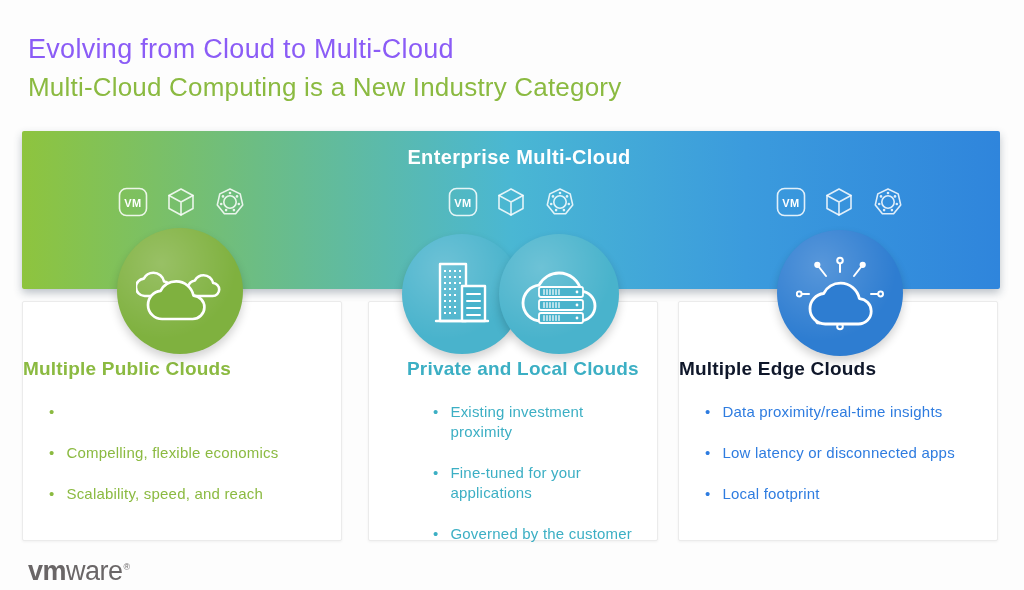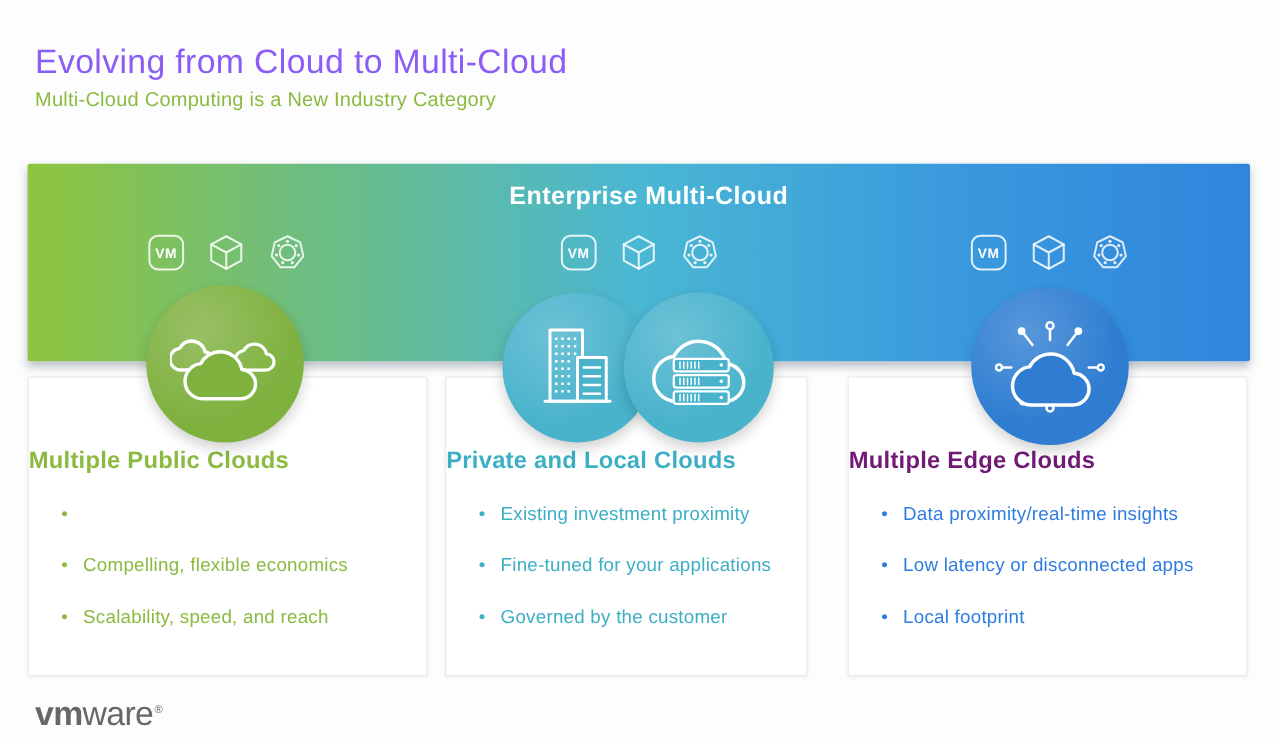--- a/index.html
+++ b/index.html
@@ -2,21 +2,21 @@
 <html><head>
 <meta charset="utf-8">
 <style>
   * { margin: 0; padding: 0; box-sizing: border-box; }
   html, body { width: 1024px; height: 590px; }
   body { font-family: "Liberation Sans", sans-serif; background: #fdfdfd; overflow: hidden; }
   #slide { position: relative; width: 1024px; height: 590px; background: #fdfdfd; }
 
   
   .title { position: absolute; left: 28px; top: 34px; font-size: 27px; font-weight: 400; letter-spacing: .3px; }
-  .subtitle { position: absolute; left: 28px; top: 72px; font-size: 16px; font-weight: 400; letter-spacing: .2px; }
+  .subtitle { position: absolute; left: 28px; top: 72px; font-size: 26px; font-weight: 400; letter-spacing: .2px; }
 
   
   .banner { position: absolute; left: 22px; top: 131px; width: 978px; height: 158px;
     background: linear-gradient(90deg, #8ec43e 0%, #6cbd84 24%, #4ab7d3 50%, #3b9bdd 74%, #2f85dc 100%);
     box-shadow: 0 4px 8px rgba(40,60,80,.30); border-radius: 2px; }
   .banner-title { position: absolute; top: 15px; left: 0; width: 100%; text-align: center;
     color: #ffffff; font-size: 20px; font-weight: 700; letter-spacing: .4px; padding-left: 16px; }
   .icon-group { position: absolute; top: 55px; display: flex; align-items: center; gap: 17px; }
   .icon-group.g1 { left: 96px; } .icon-group.g2 { left: 426px; } .icon-group.g3 { left: 754px; }
   .icon-group svg { display: block; }
@@ -33,21 +33,21 @@
   .c-teal1 { left: 402px; top: 234px; width: 120px; height: 120px; }
   .c-teal2 { left: 499px; top: 234px; width: 120px; height: 120px; }
   .c-blue  { left: 777px; top: 230px; width: 126px; height: 126px; }
   .ws { stroke: #ffffff; stroke-linejoin: round; stroke-linecap: round; fill: none; }
   .wf { fill: currentColor; }
 
   
   .card { position: absolute; top: 301px; height: 240px; background: #ffffff;
     border: 1px solid #ebebeb; border-radius: 2px; box-shadow: 0 1px 3px rgba(0,0,0,.05); z-index: 2; }
   .card1 { left: 22px;  width: 320px; }
-  .card2 { left: 356px; width: 290px; }
+  .card2 { left: 368px; width: 290px; padding-left: 38px; }
   .card3 { left: 678px; width: 320px; }
   .card-heading { margin-top: 56px; text-align: left; font-size: 19px; font-weight: 700; letter-spacing: .2px; }
   .bullets { list-style: none; margin-top: 22px; padding: 0 14px 0 26px; }
   .bullets li { display: flex; align-items: flex-start; margin-bottom: 21px; font-size: 15px; line-height: 20px; letter-spacing: .2px; }
   .bullets .dot { margin-right: 12px; font-size: 15px; line-height: 20px; }
 
   
   .logo { position: absolute; left: 28px; top: 556px; font-size: 27px; color: #6a6667; letter-spacing: -0.5px; }
   .logo b { font-weight: 800; }
   .logo .reg { font-size: 9px; vertical-align: super; margin-left: 1px; }
@@ -270,21 +270,21 @@
           <span>Fine-tuned for your applications</span>
         </li>
       <li>
           <span class="dot">•</span>
           <span>Governed by the customer</span>
         </li>
     </ul>
   </div>
 
   <div class="card card3">
-    <div class="card-heading" style="color: #701a75;">Multiple Edge Clouds</div>
+    <div class="card-heading" style="color: #0f172a;">Multiple Edge Clouds</div>
     <ul class="bullets" style="color: rgb(46, 124, 224);">
       <li>
           <span class="dot">•</span>
           <span>Data proximity/real-time insights</span>
         </li>
       <li>
           <span class="dot">•</span>
           <span>Low latency or disconnected apps</span>
         </li>
       <li>

